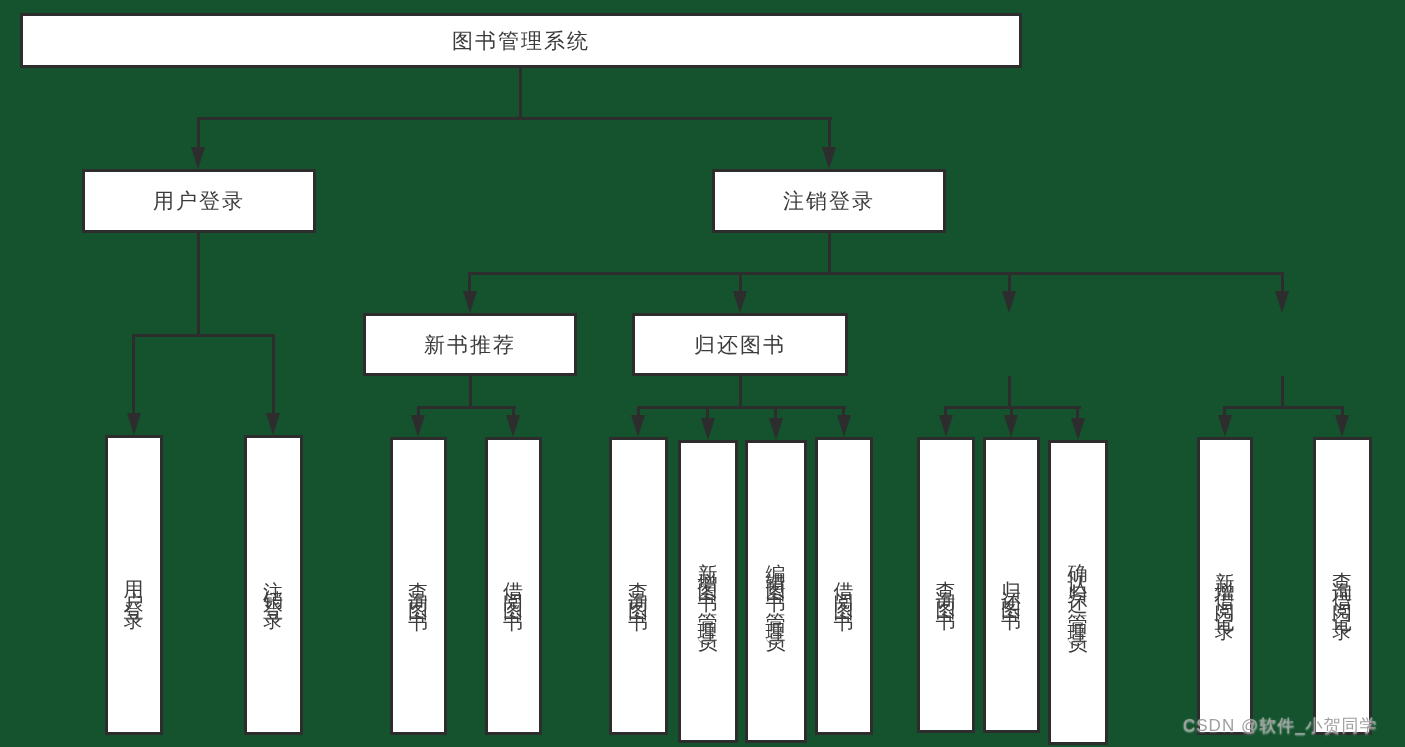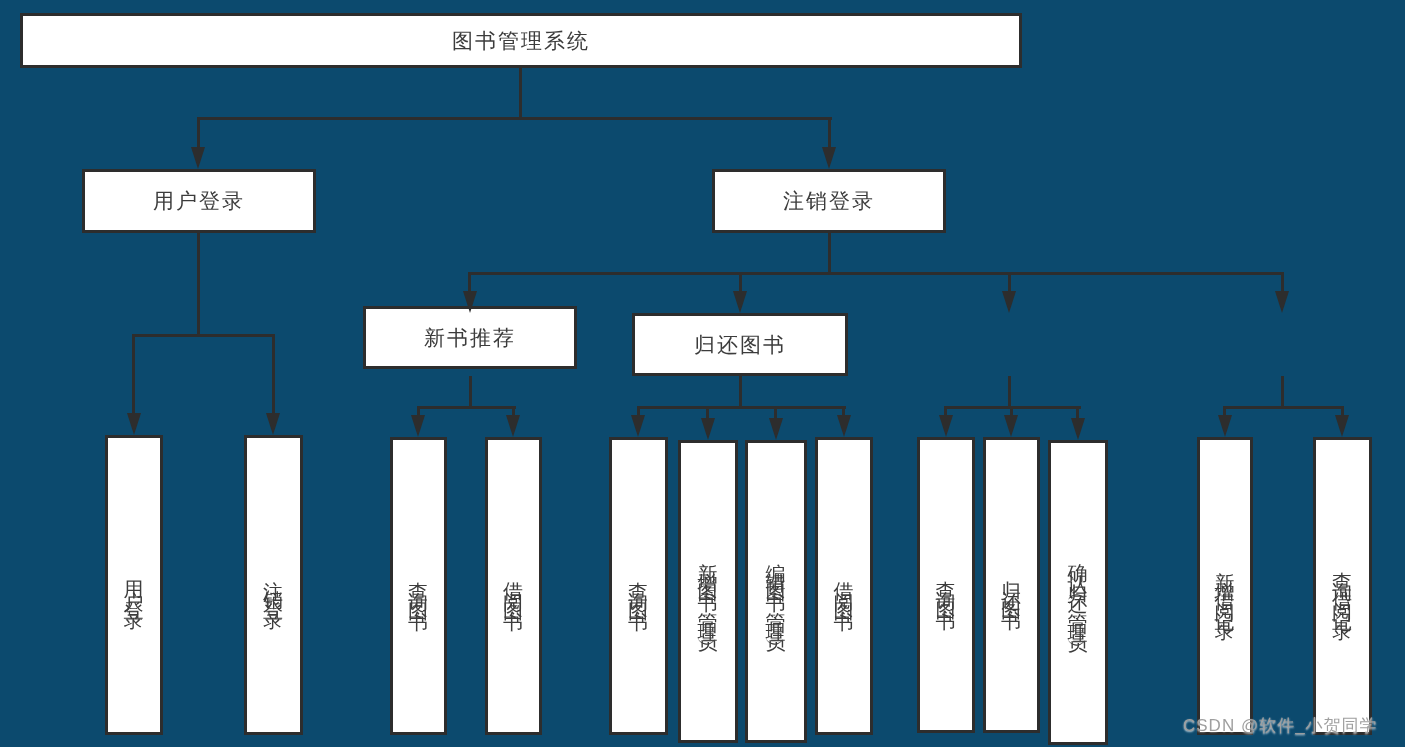--- a/index.html
+++ b/index.html
@@ -1,17 +1,17 @@
 <!DOCTYPE html>
 <html><head>
 <meta charset="utf-8">
 <style>
   html,body{margin:0;padding:0;background:#ffffff;}
   .stage{
-    position:relative;width:1405px;height:747px;background:#0c4a6e;overflow:hidden;
+    position:relative;width:1405px;height:747px;background:#14532d;overflow:hidden;
     font-family:"Liberation Sans","DejaVu Sans",sans-serif;
   }
   .box{
     position:absolute;box-sizing:border-box;border:3px solid #2d2d2d;background:#ffffff;
     display:flex;align-items:center;justify-content:center;color:#3c3c3c;
   }
   .hbox{font-size:21px;letter-spacing:2px;white-space:nowrap;}
   .vbox{
     font-size:20px;letter-spacing:10px;
     writing-mode:vertical-rl;text-orientation:mixed;
@@ -32,21 +32,21 @@
 </head>
 <body>
 
 <div class="stage">
 
   <div class="box hbox" style="left:20px;top:13px;width:1002px;height:55px">图书管理系统</div>
 
   <div class="box hbox" style="left:82px;top:169px;width:234px;height:64px">用户登录</div>
   <div class="box hbox" style="left:712px;top:169px;width:234px;height:64px">注销登录</div>
 
-  <div class="box hbox" style="left:363px;top:306px;width:214px;height:63px">新书推荐</div>
+  <div class="box hbox" style="left:363px;top:313px;width:214px;height:63px">新书推荐</div>
   <div class="box hbox" style="left:632px;top:313px;width:216px;height:63px">归还图书</div>
 
   <div class="box vbox" style="left:105px;top:435px;width:58px;height:300px">用户登录</div>
   <div class="box vbox" style="left:244px;top:435px;width:59px;height:300px">注销登录</div>
 
   <div class="box vbox" style="left:390px;top:437px;width:57px;height:298px">查询图书</div>
   <div class="box vbox" style="left:485px;top:437px;width:57px;height:298px">借阅图书</div>
 
   <div class="box vbox" style="left:609px;top:437px;width:59px;height:298px">查询图书</div>
   <div class="box vbox" style="left:678px;top:440px;width:60px;height:303px">新增图书（管理员）</div>

